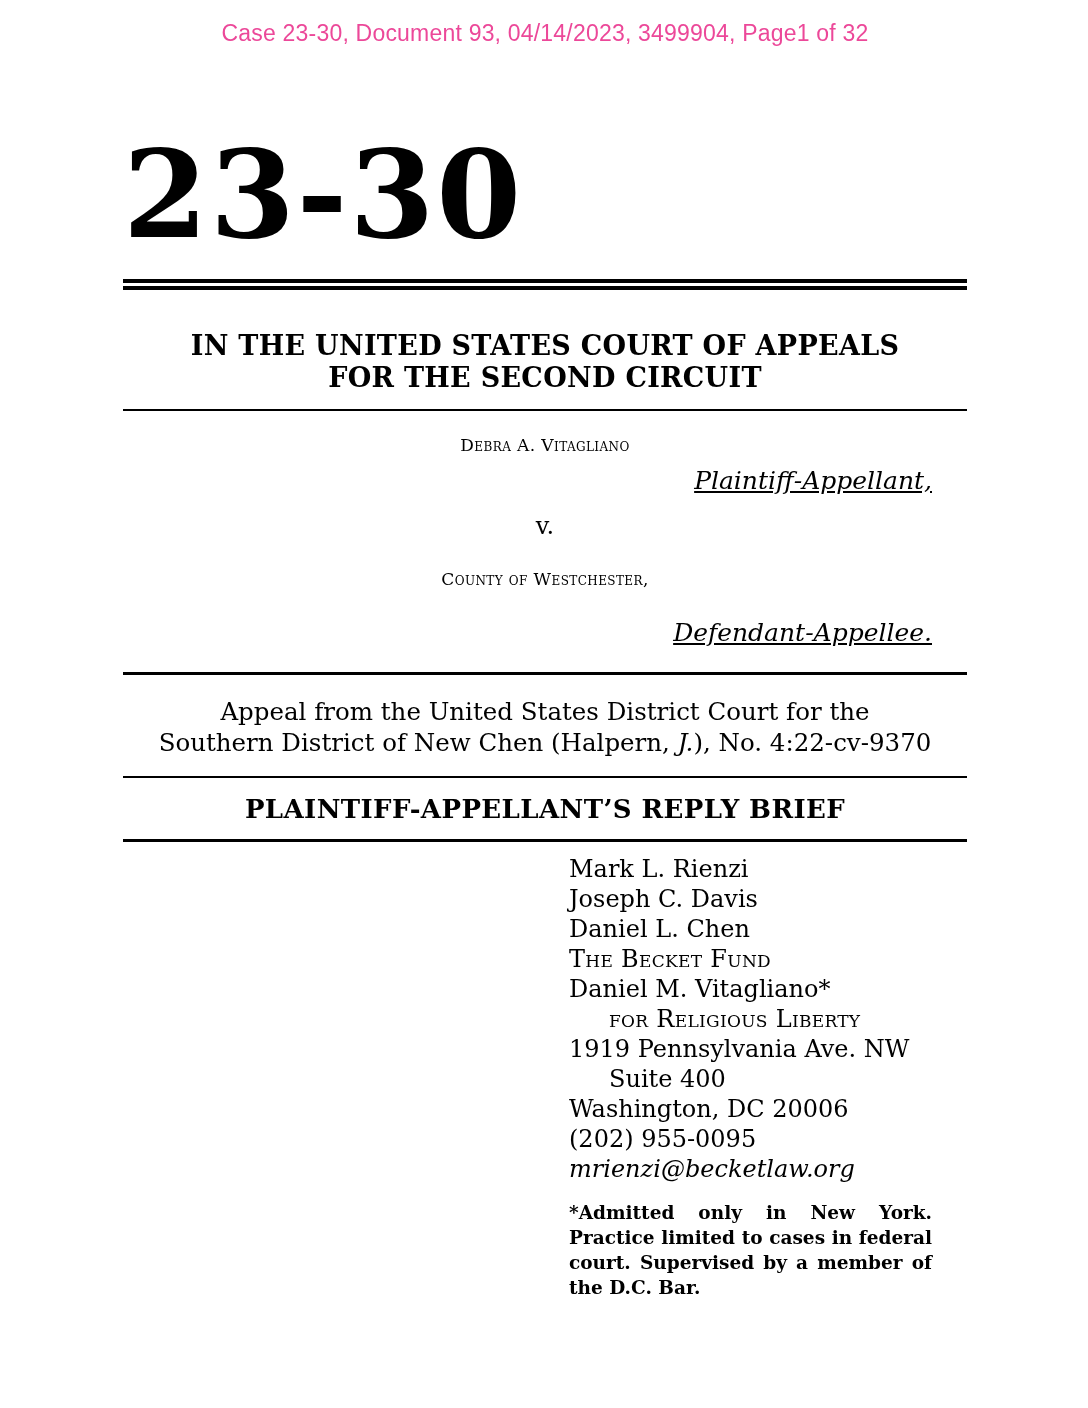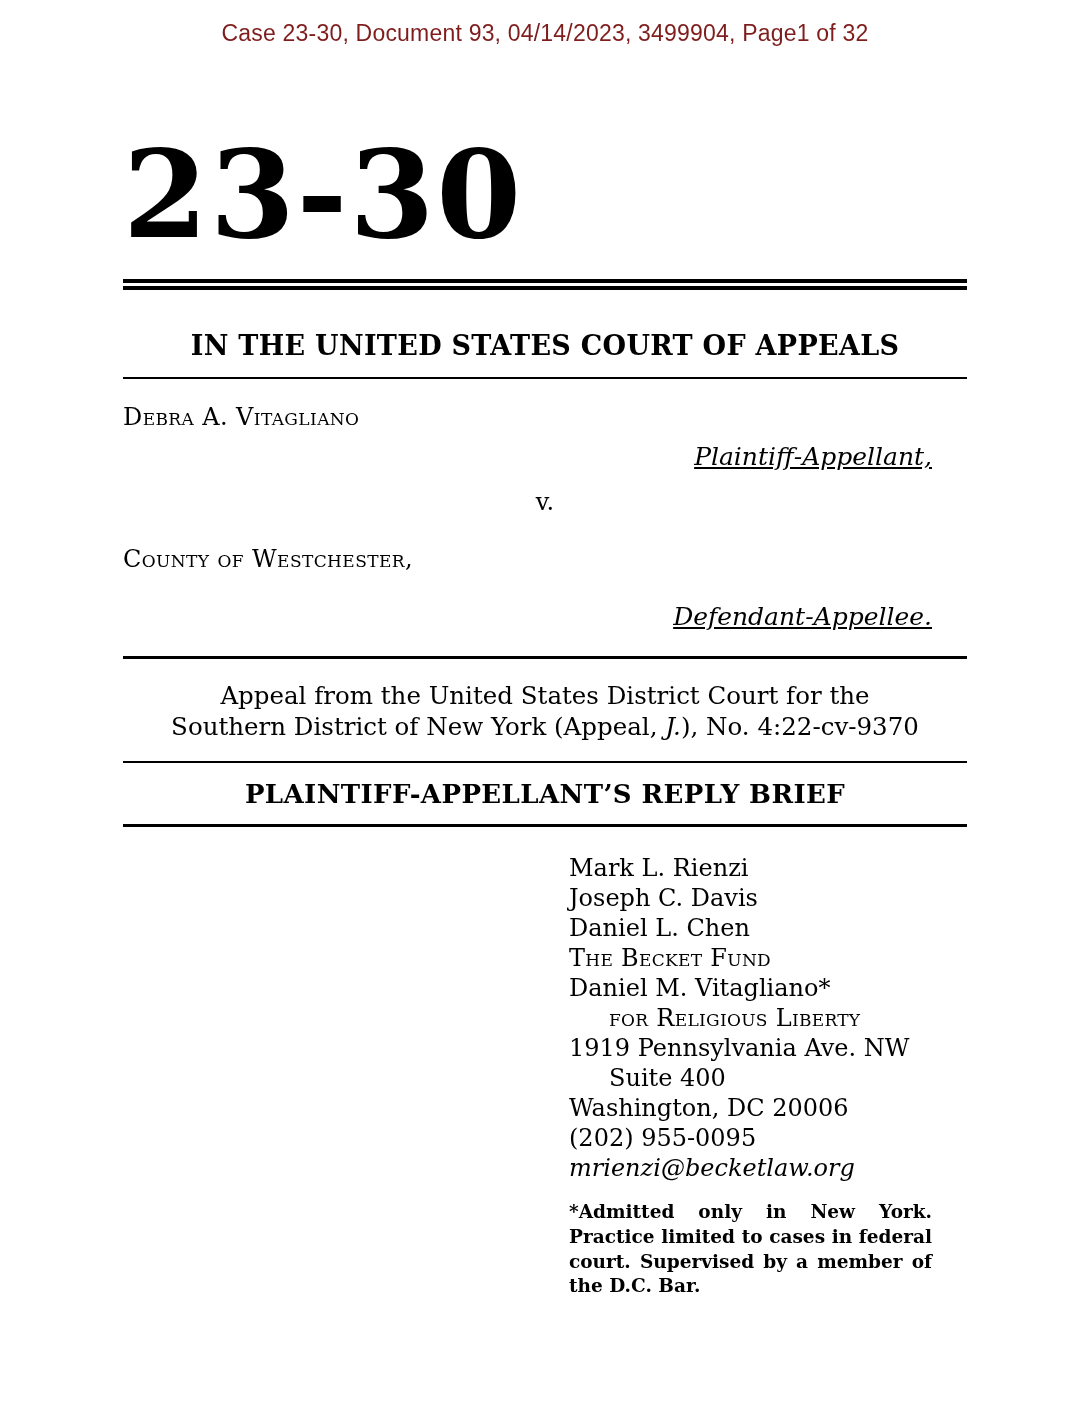--- a/index.html
+++ b/index.html
@@ -20,21 +20,21 @@
     position: absolute;
     left: 123px;
     right: 121px;
     top: 0;
   }
   .stamp {
     margin-top: 20px;
     text-align: center;
     font-family: "Liberation Sans", sans-serif;
     font-size: 23px;
-    color: #7f1d1d;
+    color: #ec4899;
     letter-spacing: 0.2px;
   }
   .docket {
     margin-top: 86px;
     text-align: left;
     font-size: 122px;
     line-height: 1.0;
     font-weight: bold;
     letter-spacing: 2px;
   }
@@ -49,22 +49,22 @@
   .court-heading {
     margin-top: 40px;
     text-align: center;
     font-size: 27px;
     font-weight: bold;
     line-height: 1.18;
     letter-spacing: 0.3px;
   }
   .rule-b { margin-top: 15px; }
   .party-name {
-    text-align: left;
-    font-size: 24px;
+    text-align: center;
+    font-size: 17px;
     font-variant: small-caps;
     letter-spacing: 0.4px;
   }
   .plaintiff-name { margin-top: 24px; }
   .party-role {
     text-align: right;
     padding-right: 35px;
     font-style: italic;
     font-size: 25px;
     text-decoration: underline;
@@ -88,21 +88,21 @@
   .rule-d { margin-top: 18px; }
   .brief-title {
     margin-top: 16px;
     text-align: center;
     font-size: 26px;
     font-weight: bold;
     letter-spacing: 0.4px;
   }
   .rule-e { margin-top: 15px; }
   .counsel {
-    margin-top: 26px;
+    margin-top: 12px;
     margin-left: 446px;
     font-size: 24px;
     line-height: 30px;
   }
   .counsel .line { white-space: nowrap; }
   .counsel .smallcaps { font-variant: small-caps; letter-spacing: 0.3px; }
   .counsel .indent { padding-left: 40px; }
   .counsel .italic { font-style: italic; }
   .footnote {
     margin-top: 17px;
@@ -121,37 +121,38 @@
   <div class="content">
 
     <div class="stamp">Case 23-30, Document 93, 04/14/2023, 3499904, Page1 of 32</div>
 
     <div class="docket">23-30</div>
 
     <div class="rule-double"></div>
 
     <div class="court-heading">
       <div>IN THE UNITED STATES COURT OF APPEALS</div>
+      <div>FOR THE SECOND CIRCUIT</div>
     </div>
 
     <div class="rule-thin rule-b"></div>
 
     <div class="party-name plaintiff-name">Debra A. Vitagliano</div>
     <div class="party-role plaintiff-role">Plaintiff-Appellant,</div>
 
     <div class="versus">v.</div>
 
     <div class="party-name defendant-name">County of Westchester,</div>
     <div class="party-role defendant-role">Defendant-Appellee.</div>
 
     <div class="rule-thick rule-c"></div>
 
     <div class="appeal">
       <div>Appeal from the United States District Court for the</div>
-      <div><span>Southern District of New York (Appeal, </span><span class="judge">J.</span><span>), No. 4:22-cv-9370</span></div>
+      <div><span>Southern District of New Chen (Halpern, </span><span class="judge">J.</span><span>), No. 4:22-cv-9370</span></div>
     </div>
 
     <div class="rule-thin rule-d"></div>
 
     <div class="brief-title">PLAINTIFF-APPELLANT’S REPLY BRIEF</div>
 
     <div class="rule-thick rule-e"></div>
 
     <div class="counsel">
       <div class="line">Mark L. Rienzi</div>

